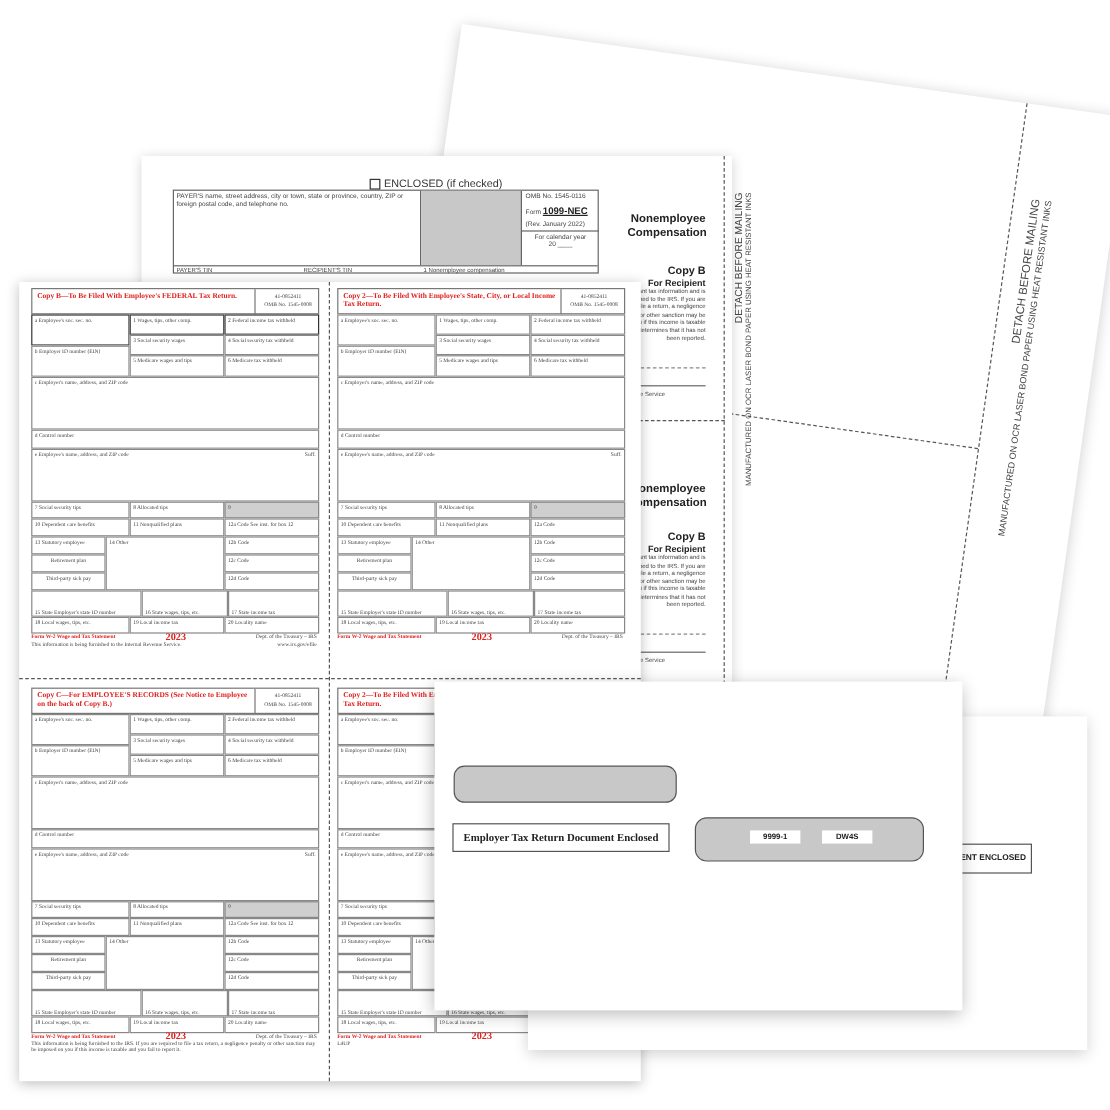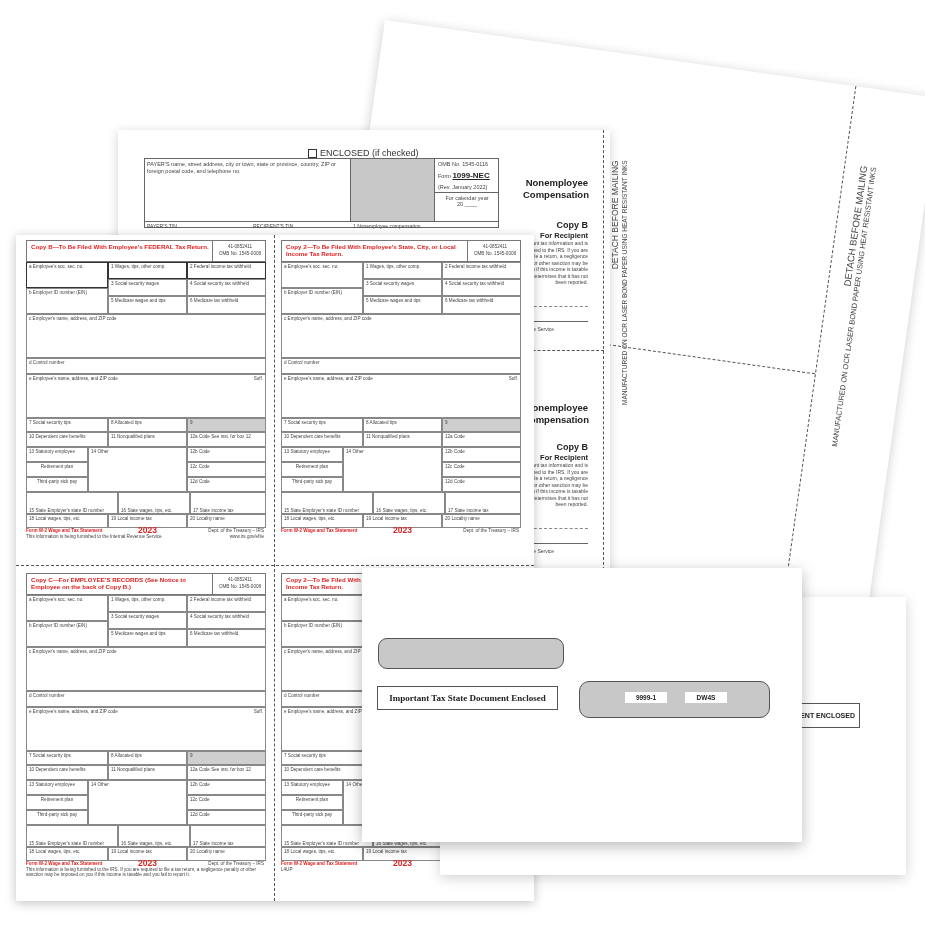--- a/index.html
+++ b/index.html
@@ -38,21 +38,21 @@
   #nec .title-nec2 { position: absolute; left: 405px; top: 272px; font-size: 9.5px; font-weight: bold; color: #222; text-align: right; width: 65px; line-height: 12px; }
   #nec .vdash { position: absolute; left: 485px; top: 0; height: 440px; border-left: 1.5px dashed #555; }
   #nec .vtext { position: absolute; left: 493px; top: 275px; transform: rotate(-90deg); transform-origin: 0 0; white-space: nowrap; font-size: 6.5px; color: #444; line-height: 9px; }
   #nec .vtext .big { font-size: 8.5px; display: block; text-align: right; }
   #nec .hdash { position: absolute; left: 400px; top: 220px; width: 86px; border-top: 1.5px dashed #555; }
 
   
   #w2 { left: 16px; top: 235px; width: 518px; height: 666px; box-shadow: 0 2px 10px rgba(0,0,0,0.25); }
   #w2 .cut-v { position: absolute; left: 258px; top: 0; height: 100%; border-left: 1.5px dashed #555; }
   #w2 .cut-h { position: absolute; left: 0; top: 330px; width: 100%; border-top: 1.5px dashed #555; }
-  .form { position: absolute; width: 239px; height: 300px; font-size: 4.6px; color: #444; }
+  .form { position: absolute; width: 239px; height: 300px; font-size: 4.6px; color: #444; font-family: Liberation Serif, serif; }
   .form .hdr { position: absolute; left: 0; top: 0; width: 240px; height: 22px; border: 1px solid #777; }
   .form .hdr .ttl { position: absolute; left: 4px; top: 2px; color: #e02020; font-weight: bold; font-size: 6.2px; line-height: 7px; width: 180px; }
   .form .hdr .omb { position: absolute; left: 185px; top: 0; width: 55px; height: 22px; border-left: 1px solid #777; text-align: center; font-size: 4.6px; line-height: 7px; padding-top: 2px; }
   .form .c { position: absolute; border: 1px solid #888; padding: 1px 2px; overflow: hidden; white-space: nowrap; background: #fff; }
   .form .c.bold { border: 1.5px solid #333; }
   .form .c.grey { background: #cfcfcf; }
   .form .ftr { position: absolute; left: 0; top: 288px; width: 240px; font-size: 4.6px; }
   .form .ftr .fname { color: #e02020; font-weight: bold; }
   .form .ftr .yr { position: absolute; left: 112px; top: -3px; color: #e02020; font-weight: bold; font-size: 8.5px; }
   .form .ftr .dept { position: absolute; right: 2px; top: 0; }
@@ -313,18 +313,18 @@
     </div>
   </div>
   </div>
 
 <div id="env2" class="sheet">
   <div class="lbl">ENT ENCLOSED</div>
 </div>
 
 <div id="env1" class="sheet">
   <div class="win1"></div>
-  <div class="imp">Important Tax State Document Enclosed</div>
+  <div class="imp">Employer Tax Return Document Enclosed</div>
   <div class="win2">
     <div class="tag" style="left:45px;width:42px">9999-1</div>
     <div class="tag" style="left:105px;width:42px">DW4S</div>
   </div>
 </div>
 
 </body></html>

